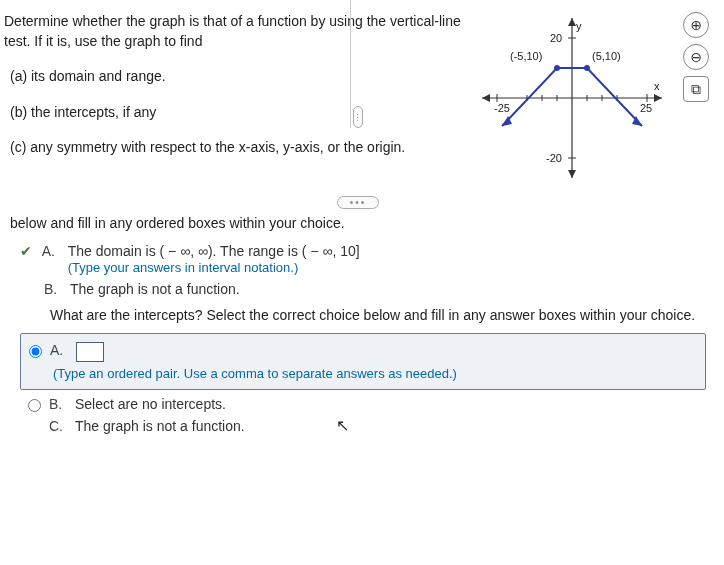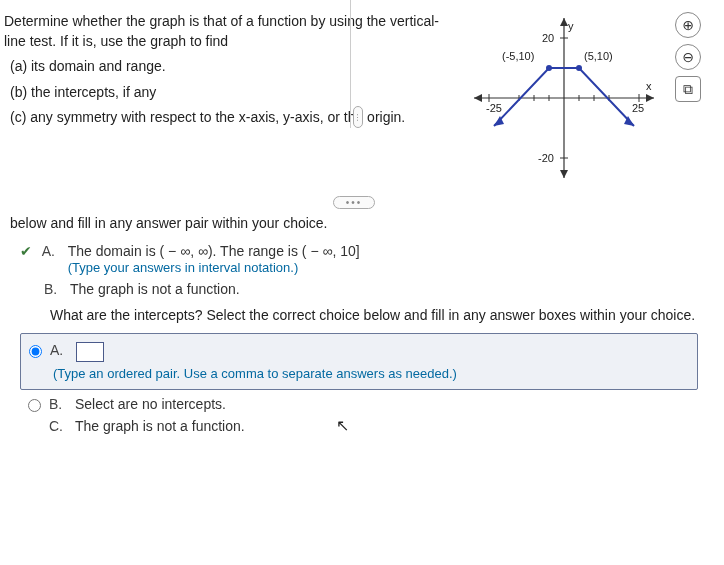--- a/index.html
+++ b/index.html
@@ -6,37 +6,37 @@
     body {
       font-family: Arial, Helvetica, sans-serif;
       background: #f0f0f0;
       width: 724px;
       height: 565px;
       position: relative;
       overflow: hidden;
     }
     .page {
       background: #fff;
-      padding: 8px 20px 8px 4px;
+      padding: 8px 12px 8px 4px;
       height: 100%;
       position: relative;
     }
     .top-section {
       display: flex;
       gap: 8px;
     }
     .question-text {
       flex: 1;
       font-size: 14px;
       line-height: 1.4;
       color: #222;
       padding-top: 4px;
     }
     .question-text .main-q { margin-bottom: 2px; }
-    .sub-item { margin-left: 6px; margin-top: 6px; }
+    .sub-item { margin-left: 6px; margin-top: 16px; }
     .graph-area {
       width: 200px;
       height: 180px;
       position: relative;
       flex-shrink: 0;
     }
     .right-tools {
       width: 32px;
       display: flex;
       flex-direction: column;
@@ -202,21 +202,21 @@
         <span>⧉</span>
       </div>
     </div>
   </div>
 
   <div class="ellipsis-handle">
     <div class="ellipsis-pill">•••</div>
   </div>
 
   <div class="lower-section">
-    <div class="instruction">below and fill in any answer pair within your choice.</div>
+    <div class="instruction">below and fill in any ordered boxes within your choice.</div>
 
     <div class="choice-block">
       <div class="choice-row">
         <span class="check-icon">✔</span>
         <span class="choice-label">A.</span>
         <div class="choice-text">
           <span>The domain is </span><span>( − ∞, ∞)</span><span>. The range is </span><span>( − ∞, 10]</span><br>
           <span class="hint">(Type your answers in interval notation.)</span>
         </div>
       </div>

